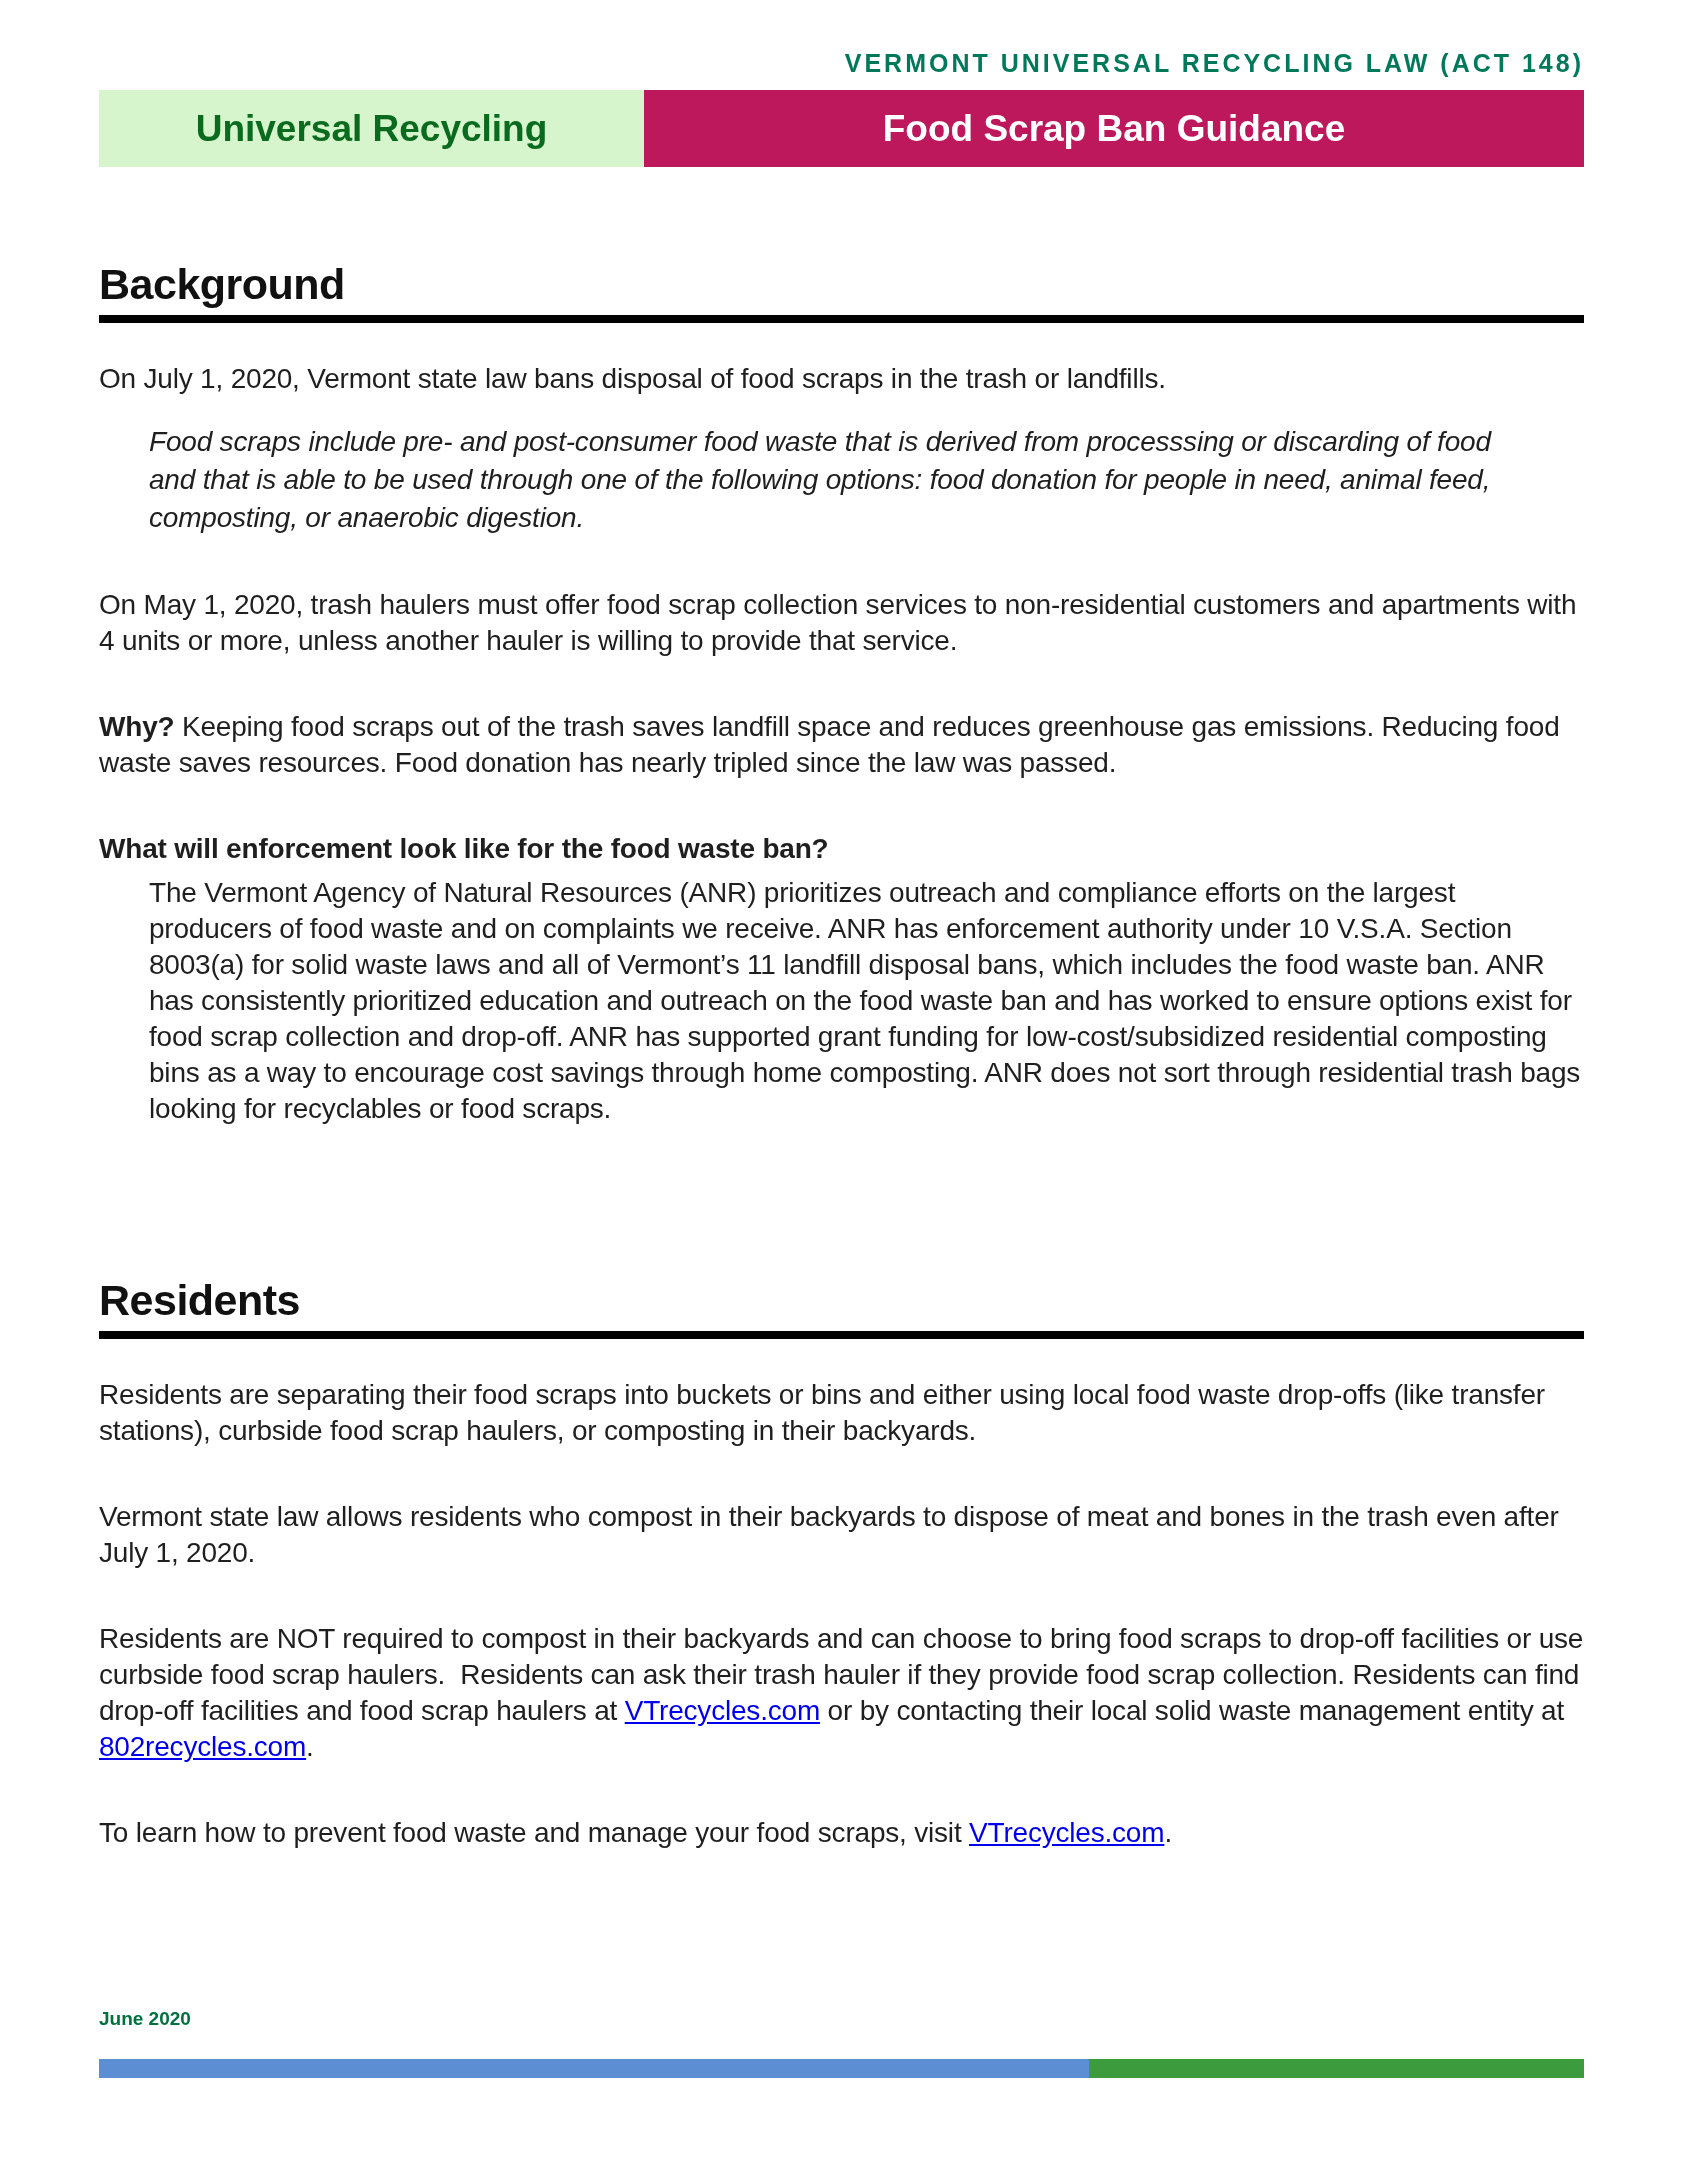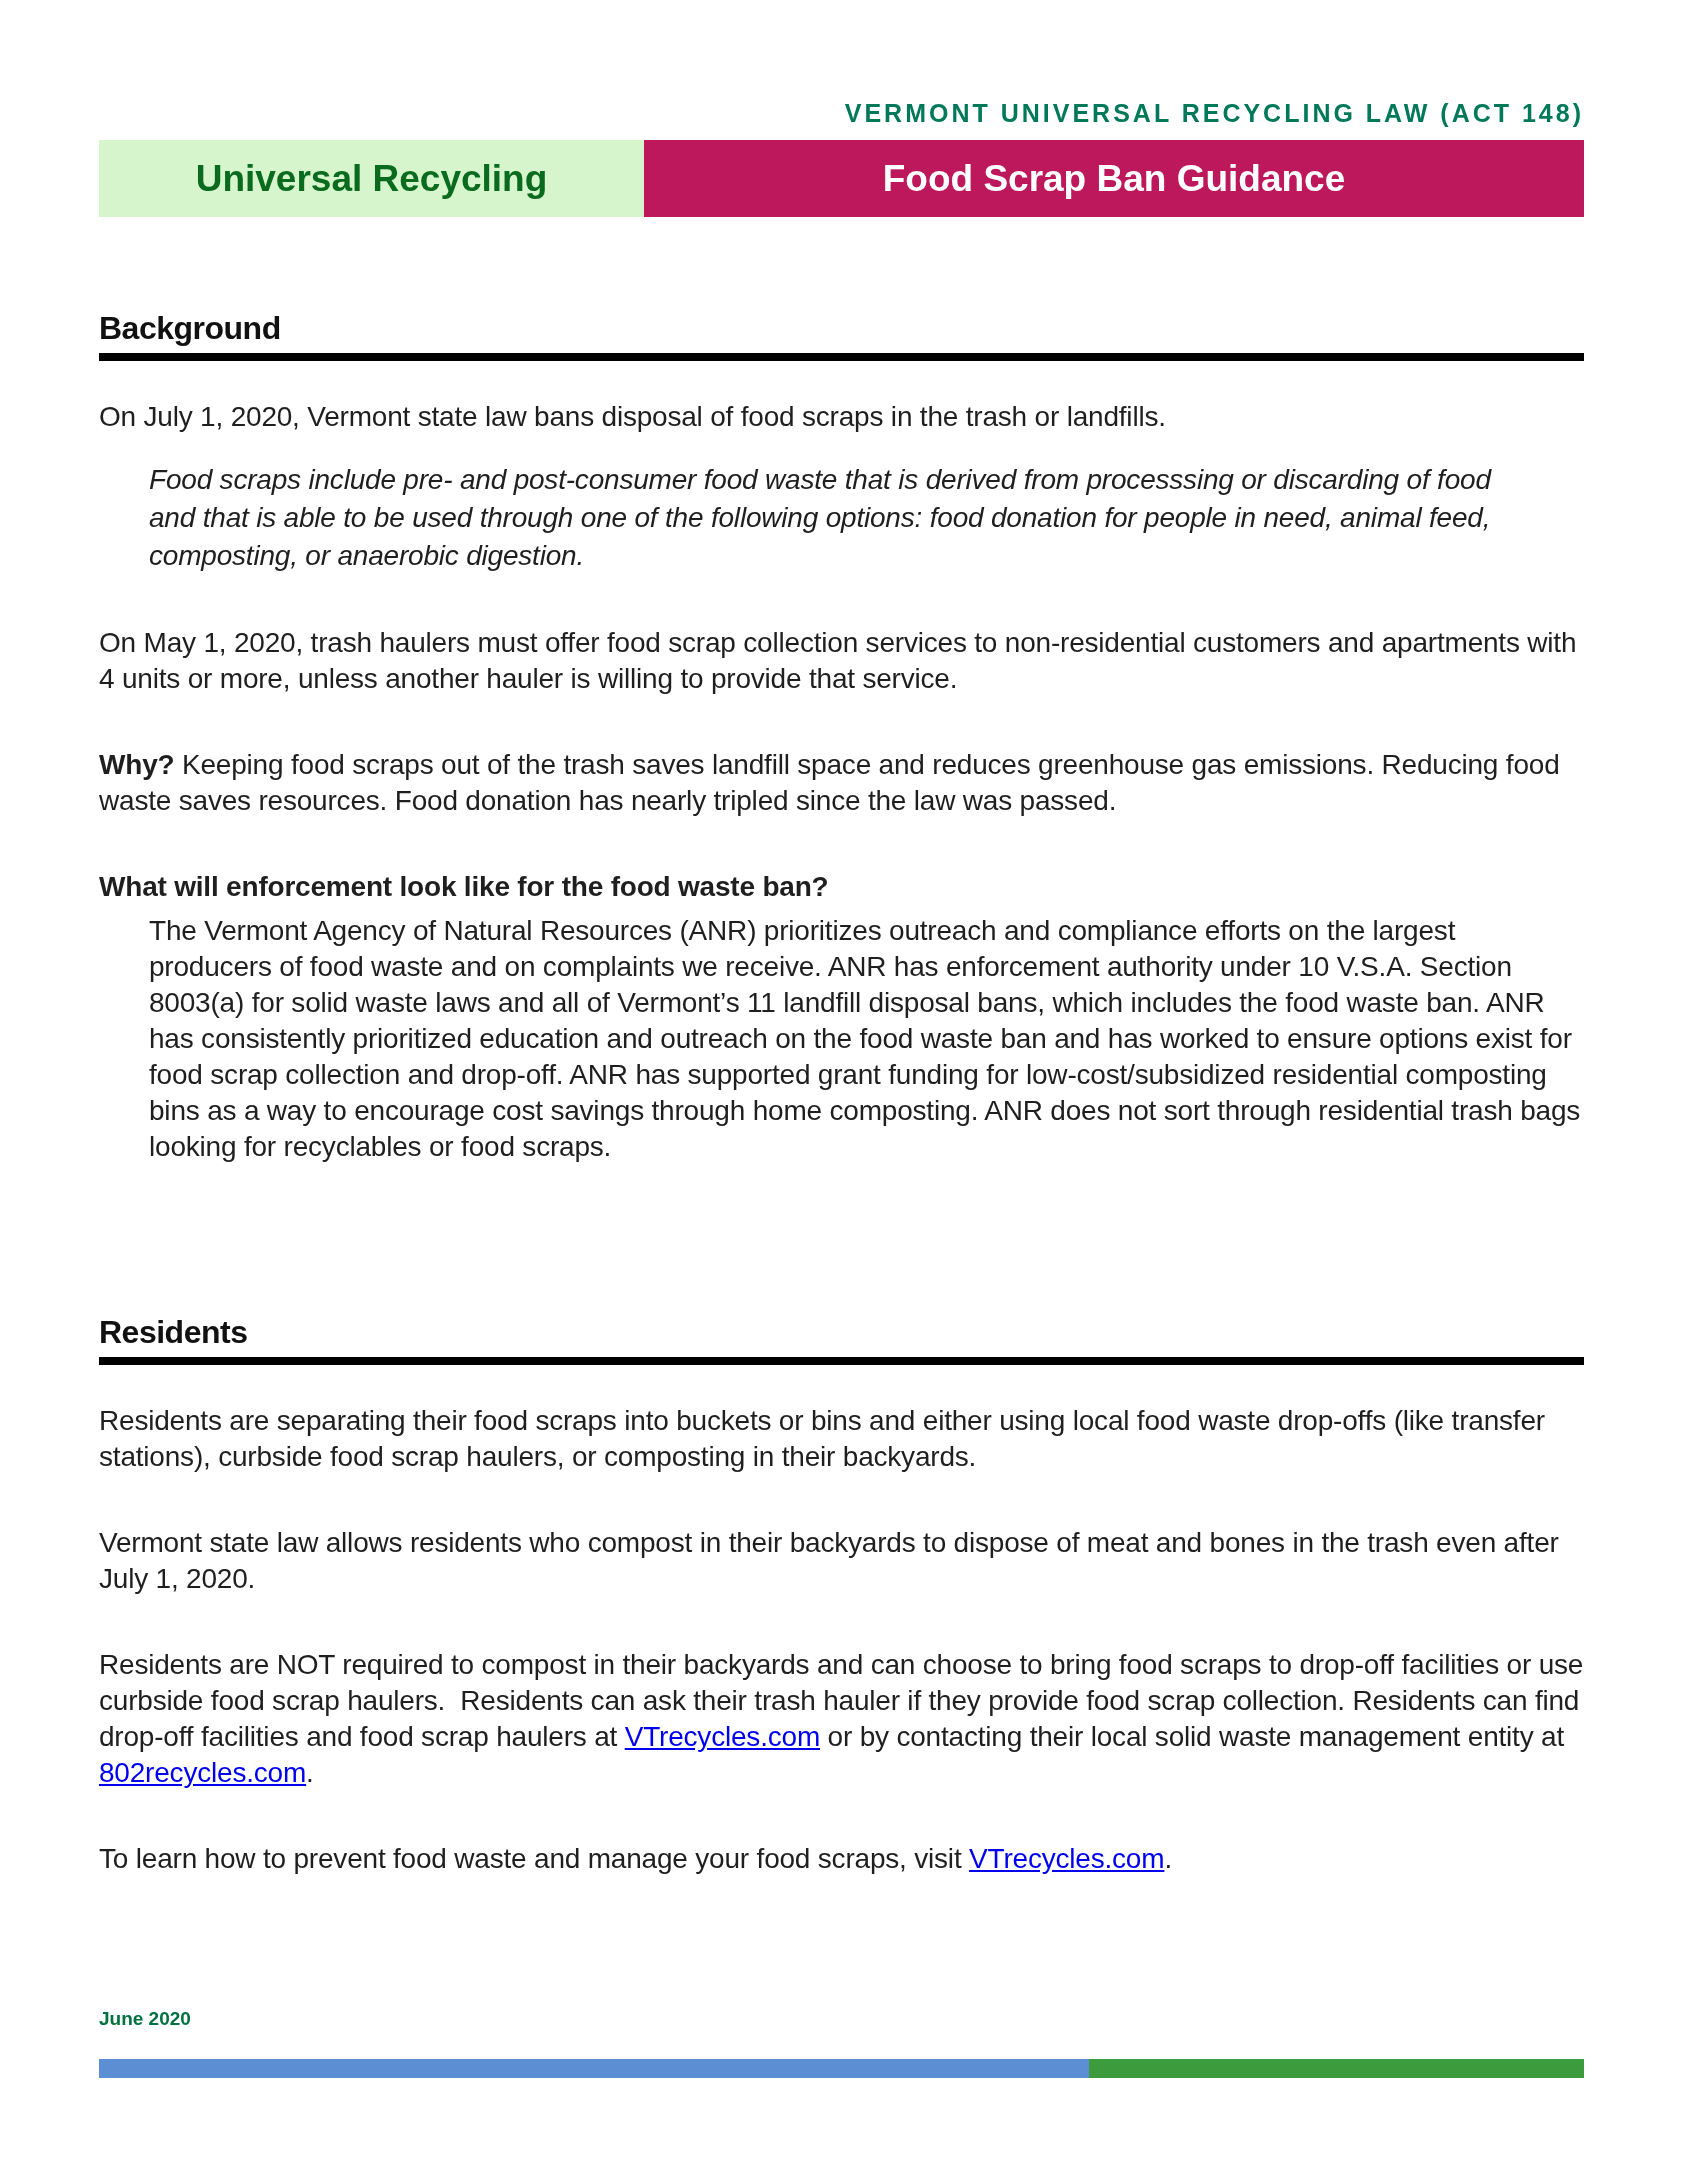--- a/index.html
+++ b/index.html
@@ -10,21 +10,21 @@
     height: 2178px;
     background: #ffffff;
     font-family: "Liberation Sans", sans-serif;
     color: #1f1f1f;
     overflow: hidden;
   }
   .content { margin: 0 99px; width: 1485px; }
 
   
   .eyebrow {
-    padding-top: 99px;
+    padding-top: 49px;
     text-align: right;
     font-size: 25px;
     font-weight: bold;
     letter-spacing: 3px;
     color: #00795a;
   }
 
   
   .banner { display: flex; height: 77px; margin-top: 12px; }
   .banner-left {
@@ -37,21 +37,21 @@
   .banner-right {
     flex: 1;
     background: #be185d;
     color: #ffffff;
     display: flex; align-items: center; justify-content: center;
     font-size: 37px; font-weight: bold;
   }
 
   
   .section-heading {
-    font-size: 32px;
+    font-size: 43px;
     font-weight: bold;
     color: #111111;
     letter-spacing: -0.5px;
     padding-bottom: 6px;
     border-bottom: 8px solid #000000;
   }
   .h-background { margin-top: 93px; }
   .h-residents  { margin-top: 149px; }
 
   

